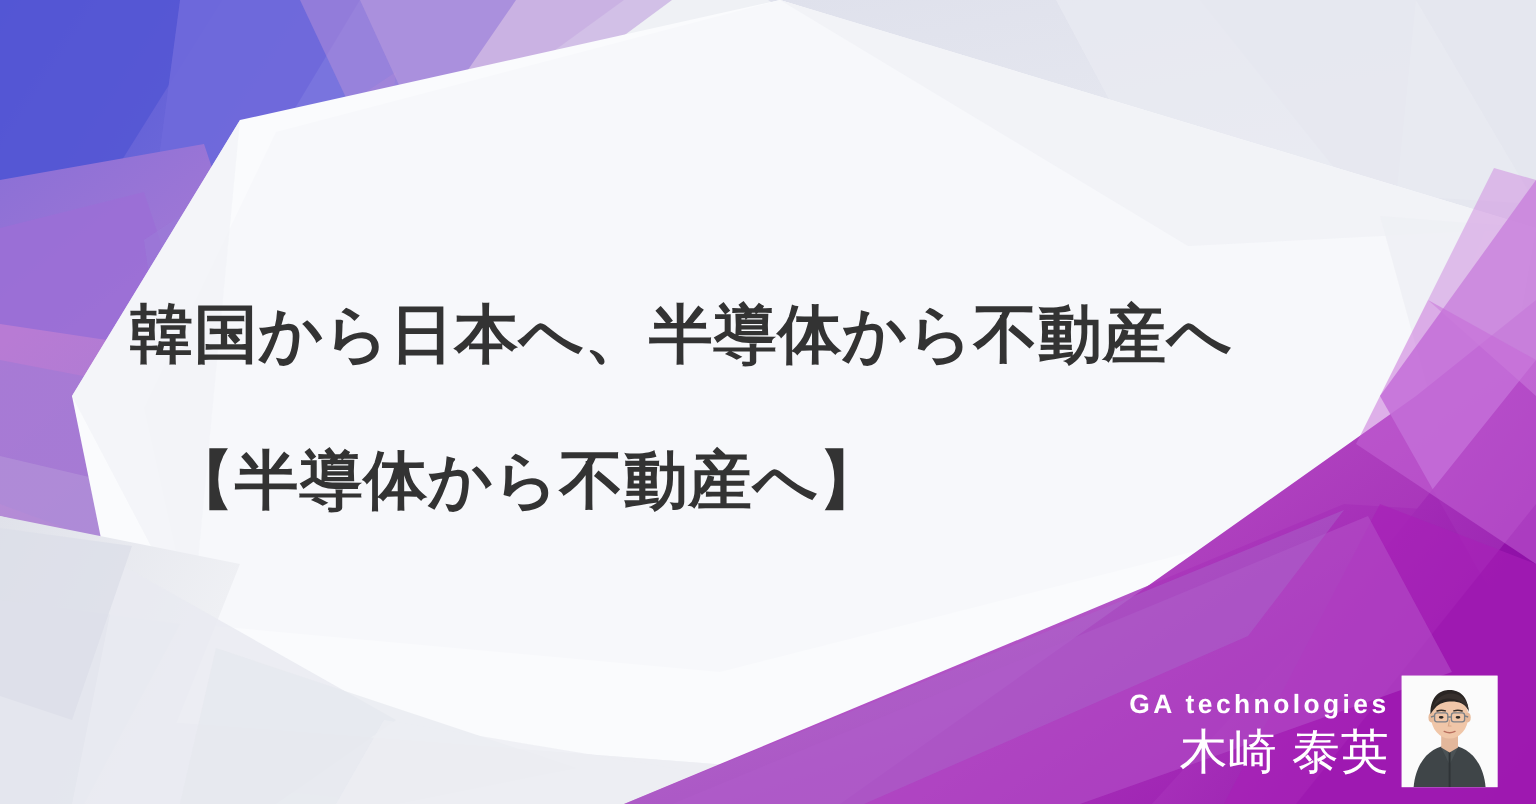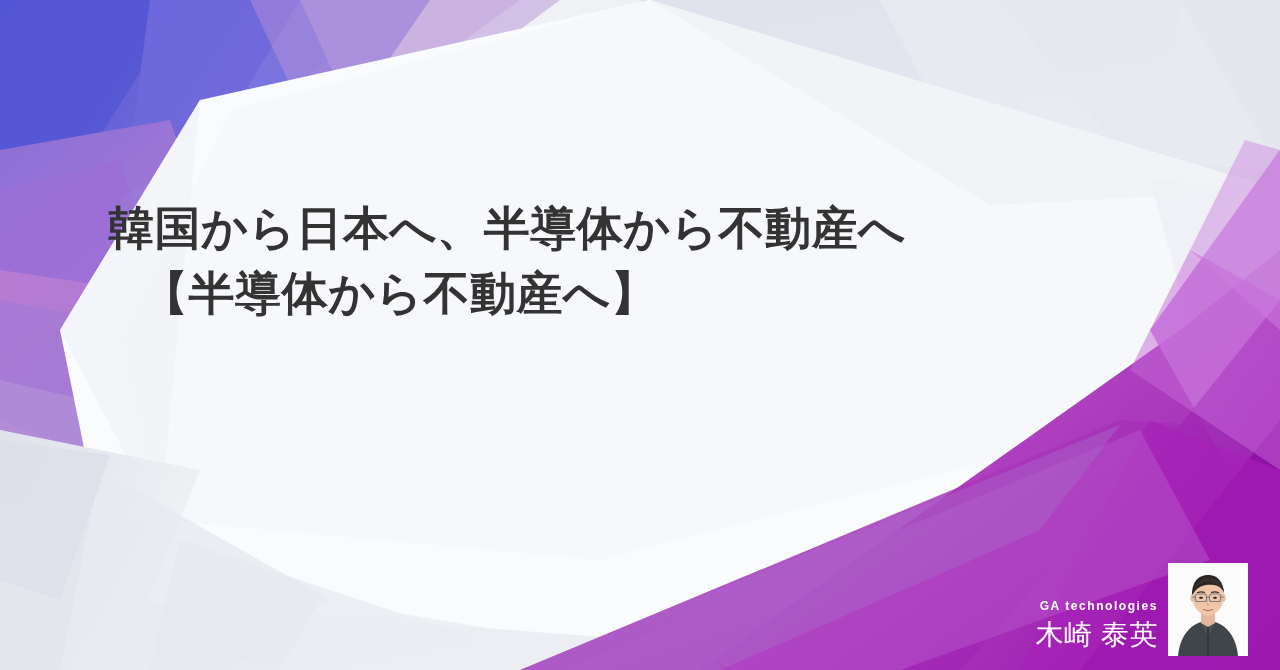--- a/index.html
+++ b/index.html
@@ -32,51 +32,52 @@
   
   #title-block {
     position: absolute;
     left: 108px;
     top: 196px;
     width: 1120px;
     z-index: 5;
   }
   .title-line {
     color: #333333;
-    font-size: 46px;
+    font-size: 53px;
     font-weight: 700;
     line-height: 1.42;
     letter-spacing: 0.012em;
     white-space: nowrap;
     text-align: left;
+    margin-top: 46px;
   }
   #title-line-2 {
     margin-left: 34px;
   }
 
   
   #speaker-block {
     position: absolute;
     right: 122px;
     bottom: 20px;
     z-index: 6;
     text-align: right;
   }
   #company-name {
     color: #ffffff;
-    font-size: 12px;
+    font-size: 22px;
     font-weight: 600;
     letter-spacing: 0.13em;
     line-height: 1.3;
     margin: 0 0 4px 0;
     white-space: nowrap;
   }
   #speaker-name {
     color: #ffffff;
-    font-size: 28px;
+    font-size: 40px;
     font-weight: 400;
     letter-spacing: 0.02em;
     line-height: 1.12;
     margin: 0;
     white-space: nowrap;
   }
 
   
   #speaker-photo {
     position: absolute;

